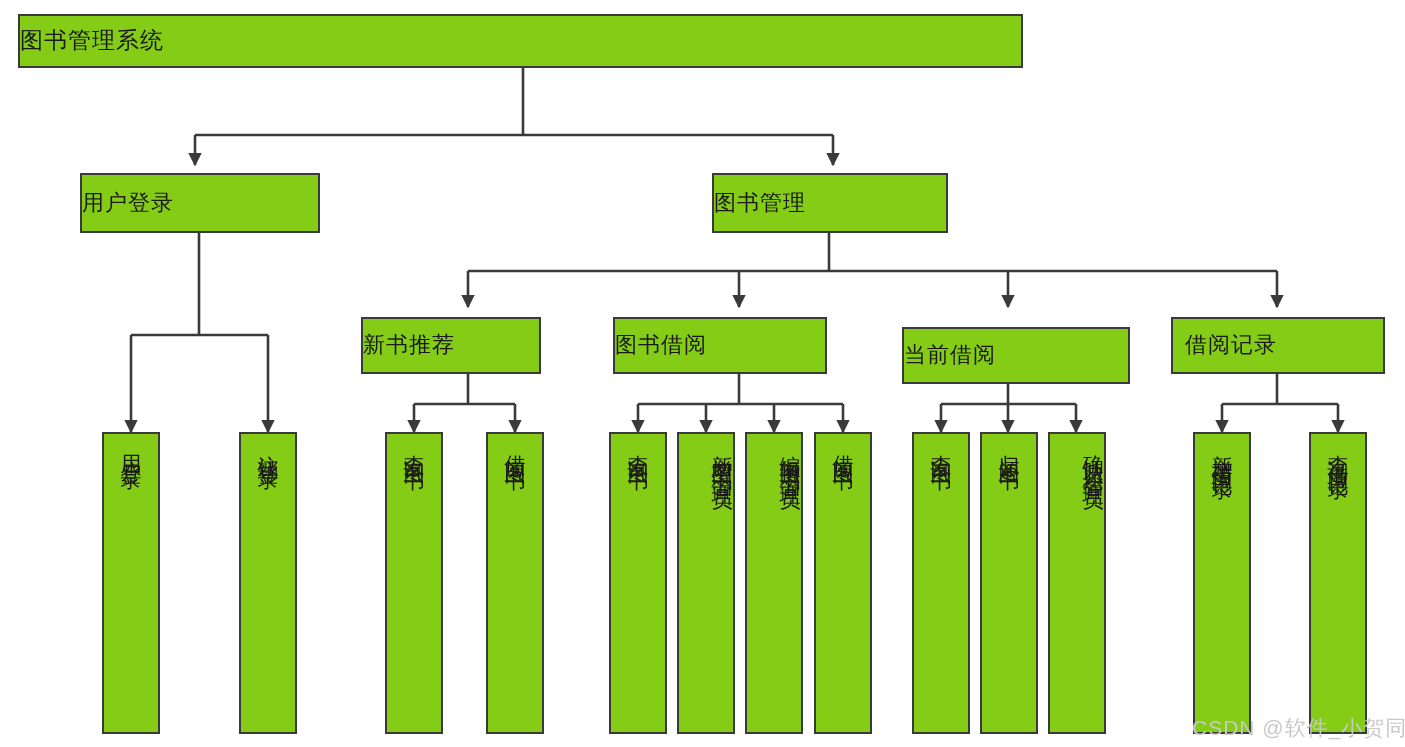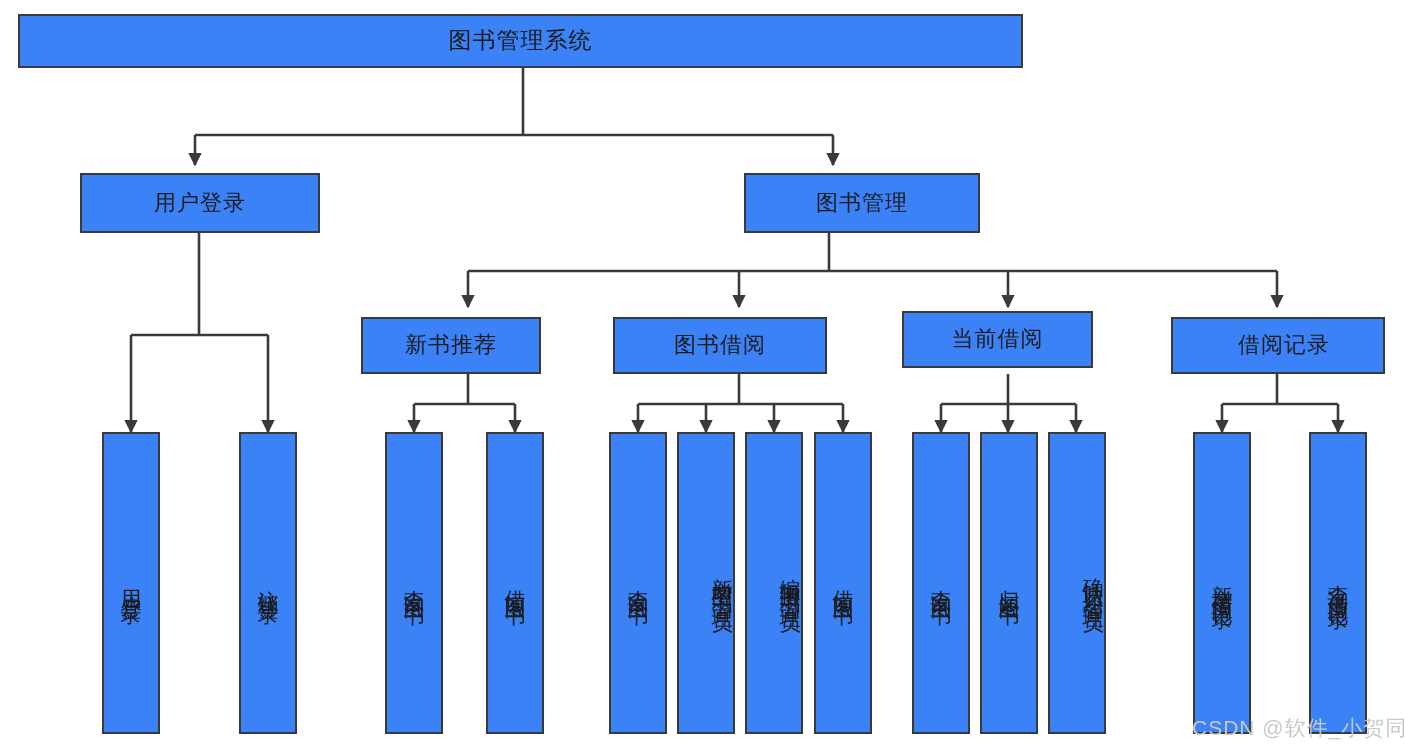--- a/index.html
+++ b/index.html
@@ -17,24 +17,24 @@
   svg#edges{
     position:absolute;
     left:0;top:0;
     width:1405px;height:747px;
     pointer-events:none;
   }
   .node{
     position:absolute;
     box-sizing:border-box;
     border:2.5px solid #3a3a3a;
-    background:#3b82f6;
+    background:#84cc16;
     display:flex;
     align-items:center;
-    justify-content:center;
+    justify-content:flex-start;
     color:#1a1a1a;
   }
   .node.h{
     font-size:22px;
     letter-spacing:1px;
     line-height:1.2;
   }
   .node.root{
     font-size:23px;
   }
@@ -121,33 +121,33 @@
   </svg>
 
   <div class="node h root" style="left:18px;top:14px;width:1005px;height:54px;">
     <span>图书管理系统</span>
   </div>
 
   <div class="node h" style="left:80px;top:173px;width:240px;height:60px;">
     <span>用户登录</span>
   </div>
 
-  <div class="node h" style="left:712px;top:173px;width:236px;height:60px;margin-left:32px;">
+  <div class="node h" style="left:712px;top:173px;width:236px;height:60px;">
     <span>图书管理</span>
   </div>
 
   <div class="node h" style="left:361px;top:317px;width:180px;height:57px;">
     <span>新书推荐</span>
   </div>
 
   <div class="node h" style="left:613px;top:317px;width:214px;height:57px;">
     <span>图书借阅</span>
   </div>
 
-  <div class="node h" style="left:902px;top:311px;width:191px;height:57px;">
+  <div class="node h" style="left:902px;top:327px;width:228px;height:57px;">
     <span>当前借阅</span>
   </div>
 
   <div class="node h" style="left:1171px;top:317px;width:214px;height:57px;padding-left:12px;">
     <span>借阅记录</span>
   </div>
 
   <div class="node v" style="left:102px;top:432px;width:58px;height:302px;">
     <span class="vtext">用户登录</span>
   </div>

